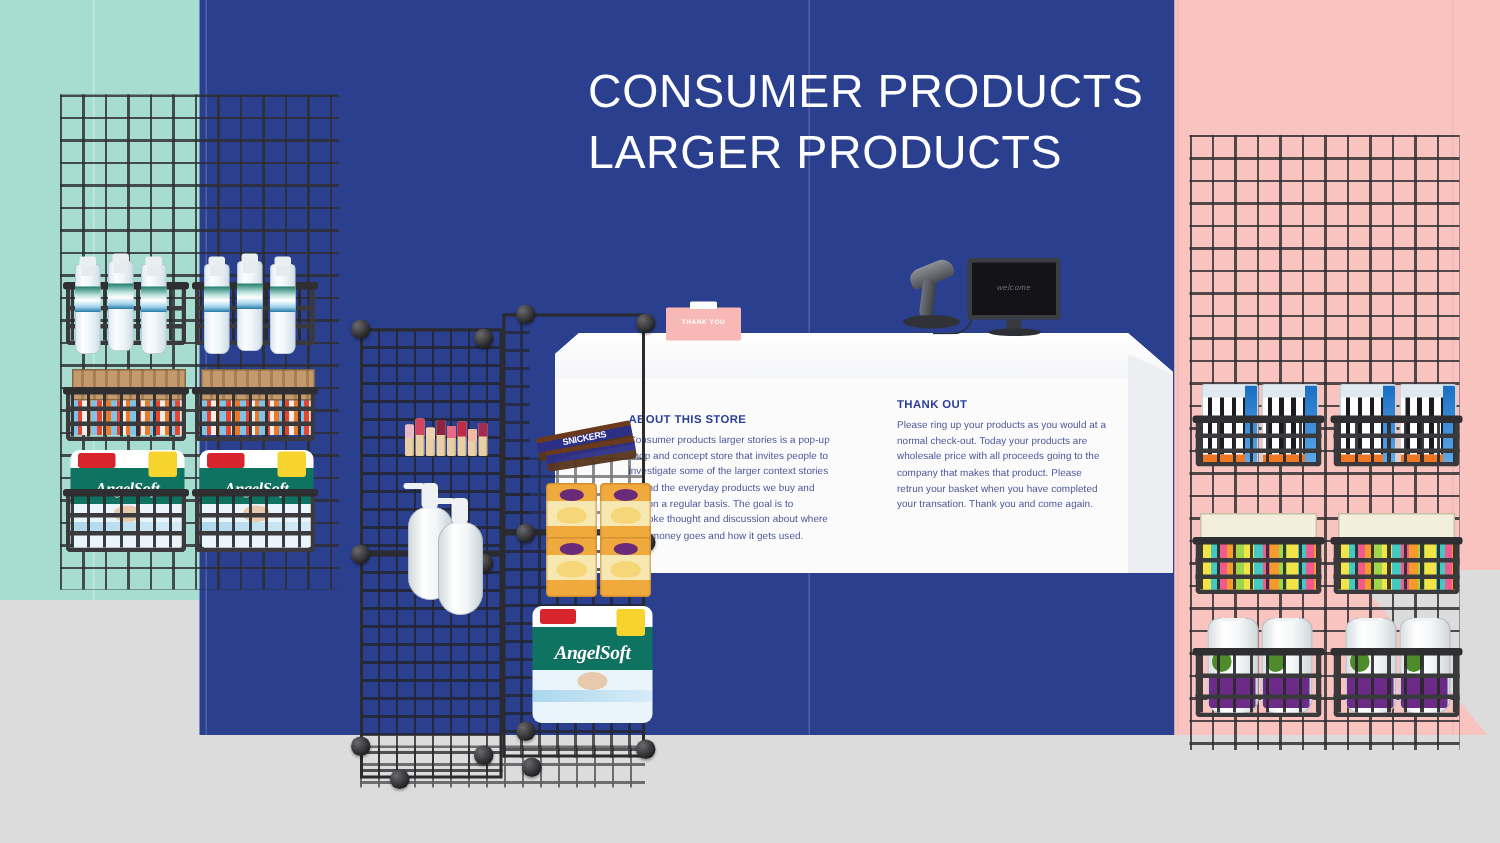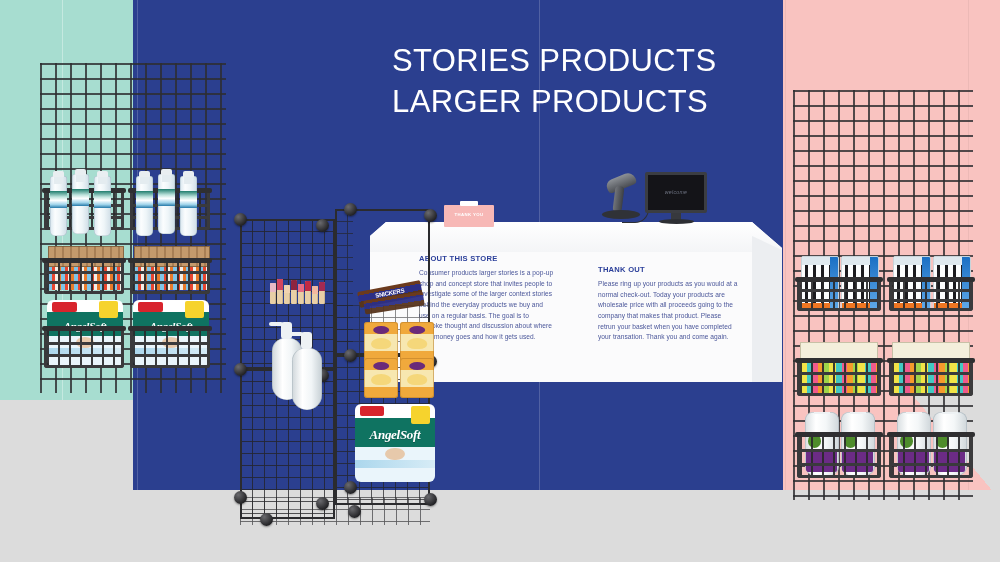--- a/index.html
+++ b/index.html
@@ -187,21 +187,21 @@
     <div class="wall-seam" style="left:406px;height:490px;"></div>
   </div>
   <div class="wall" id="wall-pink">
     <div class="wall-seam" style="left:2px;height:490px;background:rgba(0,0,0,.05);"></div>
     <div class="wall-seam" style="left:185px;height:490px;background:rgba(0,0,0,.05);"></div>
   </div>
   <div id="floor-wedge"></div>
   <div class="wall-seam" style="left:62px;height:400px;background:rgba(255,255,255,.35);"></div>
 
   <div style="position:absolute;left:392px;top:40px;width:420px;">
-    <div style="font-size:31px;color:#fff;letter-spacing:.4px;line-height:1.33;">STORIES PRODUCTS</div>
+    <div style="font-size:31px;color:#fff;letter-spacing:.4px;line-height:1.33;">CONSUMER PRODUCTS</div>
     <div style="font-size:31px;color:#fff;letter-spacing:.4px;line-height:1.33;">LARGER PRODUCTS</div>
   </div>
 
   <div class="gridwall" id="gridwall-left"></div>
 
   <div class="basket" style="left:44px;top:192px;width:80px;height:38px;">
     <div class="basket-lip"></div>
   </div>
   <div class="basket" style="left:130px;top:192px;width:80px;height:38px;">
     <div class="basket-lip"></div>
@@ -353,21 +353,21 @@
     <div class="basket-lip"></div>
     </div>
   <div class="basket" style="left:889px;top:436px;width:84px;height:42px;">
     <div class="basket-lip"></div>
     </div>
 
   <div id="counter"></div>
   <div id="counter-top"></div>
   <div id="counter-right"></div>
 
-  <div class="blurb" style="left:419px;top:254px;width:135px;">
+  <div class="blurb" style="left:419px;top:275px;width:135px;">
     <h4>ABOUT THIS STORE</h4>
     <p>Consumer products larger stories is a pop-up shop and concept store that invites people to investigate some of the larger context stories behind the everyday products we buy and use on a regular basis. The goal is to provoke thought and discussion about where your money goes and how it gets used.</p>
   </div>
   <div class="blurb" style="left:598px;top:265px;width:140px;">
     <h4>THANK OUT</h4>
     <p>Please ring up your products as you would at a normal check-out. Today your products are wholesale price with all proceeds going to the company that makes that product. Please retrun your basket when you have completed your transation. Thank you and come again.</p>
   </div>
 
   <div id="bag">
     <div class="handle"></div>

